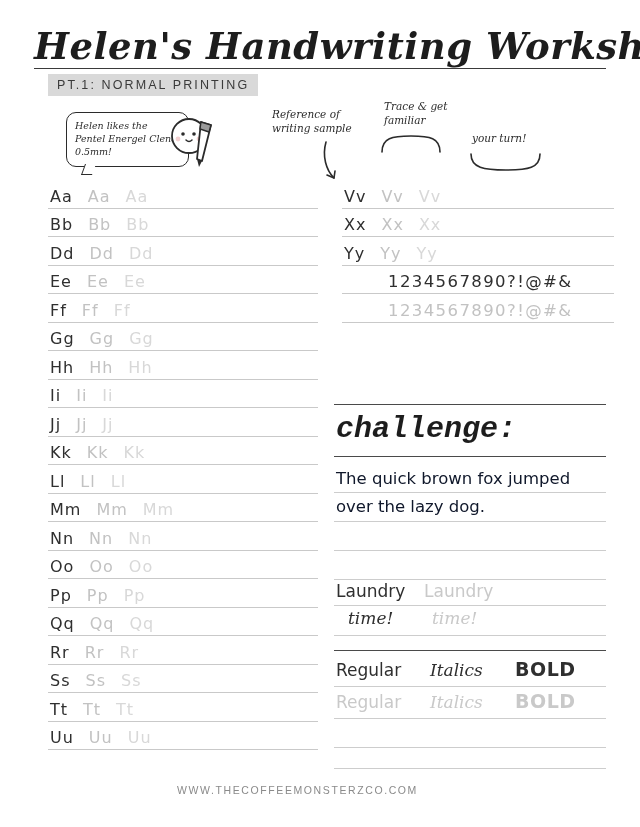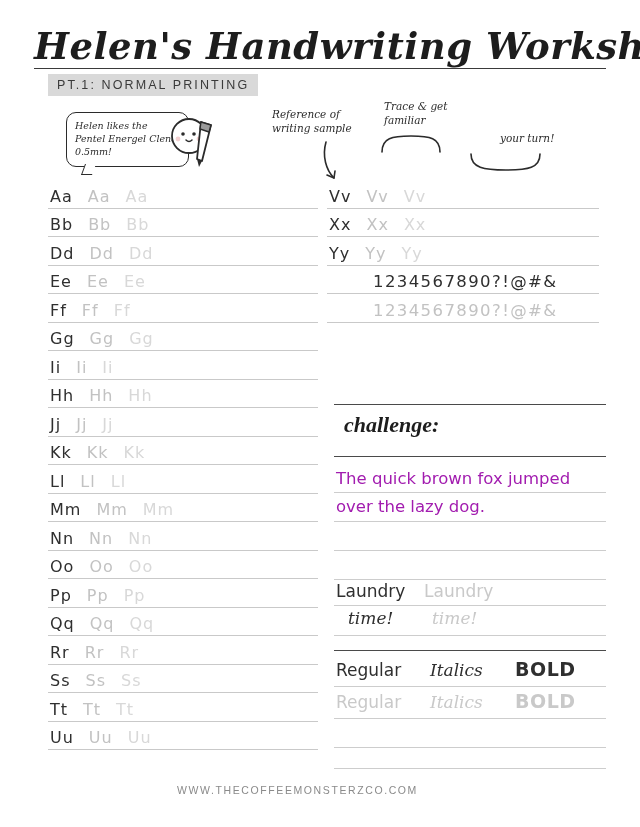--- a/index.html
+++ b/index.html
@@ -103,21 +103,21 @@
 
   
   .col-left {
     position: absolute;
     left: 48px;
     top: 180px;
     width: 270px;
   }
   .col-right {
     position: absolute;
-    left: 327px;
+    left: 342px;
     top: 180px;
     width: 272px;
   }
   .row {
     position: relative;
     height: 28.5px;
   }
   .row .line {
     position: absolute;
     left: 0;
@@ -144,36 +144,36 @@
 
   
   .chal-rule {
     position: absolute;
     left: 334px;
     width: 272px;
     border-bottom: 1.3px solid #4a4a4a;
   }
   .chal-title {
     position: absolute;
-    left: 344px;
+    left: 336px;
     top: 412px;
-    font-family: Liberation Serif, serif;
+    font-family: Liberation Mono, monospace;
     font-style: italic;
     font-weight: bold;
-    font-size: 22px;
+    font-size: 30px;
     color: #1d1d1d;
   }
   .sentence {
     position: absolute;
     left: 336px;
     width: 272px;
     font-family: "DejaVu Sans", sans-serif;
     font-size: 16.5px;
     line-height: 29px;
-    color: #a21caf;
+    color: #0f172a;
   }
   .thin-line {
     position: absolute;
     left: 334px;
     width: 272px;
     border-bottom: 1px solid #cdcdcd;
   }
   .word-dark {
     position: absolute;
     font-family: "DejaVu Sans", sans-serif;
@@ -234,21 +234,21 @@
     <circle cx="31" cy="29" r="2.4" fill="#f0c6c6" opacity="0.8"></circle>
     <path d="M33 12 l10 3 -9 36 -5 -2 z" fill="#fff" stroke="#2b2b2b" stroke-width="1.8" stroke-linejoin="round"></path>
     <path d="M33 12 l10 3 -2 7 -9 -3 z" fill="#9b9b9b" stroke="#2b2b2b" stroke-width="1.4"></path>
     <path d="M29 49 l5 2 -3 6 z" fill="#2b2b2b"></path>
   </svg>
 
   <div class="anno" style="left:272px; top:108px;">Reference of
 writing sample</div>
   <div class="anno" style="left:384px; top:100px;">Trace &amp; get
 familiar</div>
-  <div class="anno" style="left:500px; top:132px;">your turn!</div>
+  <div class="anno" style="left:472px; top:132px;">your turn!</div>
 
   <svg class="anno-arrow" style="left:320px; top:140px; width:40px; height:42px;" viewBox="0 0 40 42">
     <path d="M6 2 C2 16 6 30 14 38" stroke="#2b2b2b" stroke-width="1.6" fill="none" stroke-linecap="round"></path>
     <path d="M14 38 l-7 -3 M14 38 l1 -7" stroke="#2b2b2b" stroke-width="1.6" fill="none" stroke-linecap="round"></path>
   </svg>
   <svg class="anno-arrow" style="left:378px; top:130px; width:68px; height:26px;" viewBox="0 0 68 26">
     <path d="M4 22 C4 8 14 6 33 6 C52 6 62 8 62 22" stroke="#2b2b2b" stroke-width="1.6" fill="none" stroke-linecap="round"></path>
   </svg>
   <svg class="anno-arrow" style="left:468px; top:148px; width:76px; height:30px;" viewBox="0 0 76 30">
     <path d="M3 6 C3 20 16 22 38 22 C60 22 72 20 72 6" stroke="#2b2b2b" stroke-width="1.6" fill="none" stroke-linecap="round"></path>
@@ -274,25 +274,25 @@
     <div class="row">
         <div class="line"></div>
         <div class="glyphs"><span class="seg dark">Ff</span><span class="seg g1">Ff</span><span class="seg g2">Ff</span></div>
       </div>
     <div class="row">
         <div class="line"></div>
         <div class="glyphs"><span class="seg dark">Gg</span><span class="seg g1">Gg</span><span class="seg g2">Gg</span></div>
       </div>
     <div class="row">
         <div class="line"></div>
+        <div class="glyphs"><span class="seg dark">Hh</span><span class="seg g1">Hh</span><span class="seg g2">Hh</span></div>
+      </div>
+    <div class="row">
+        <div class="line"></div>
         <div class="glyphs"><span class="seg dark">Ii</span><span class="seg g1">Ii</span><span class="seg g2">Ii</span></div>
-      </div>
-    <div class="row">
-        <div class="line"></div>
-        <div class="glyphs"><span class="seg dark">Hh</span><span class="seg g1">Hh</span><span class="seg g2">Hh</span></div>
       </div>
     <div class="row">
         <div class="line"></div>
         <div class="glyphs"><span class="seg dark">Jj</span><span class="seg g1">Jj</span><span class="seg g2">Jj</span></div>
       </div>
     <div class="row">
         <div class="line"></div>
         <div class="glyphs"><span class="seg dark">Kk</span><span class="seg g1">Kk</span><span class="seg g2">Kk</span></div>
       </div>
     <div class="row">

